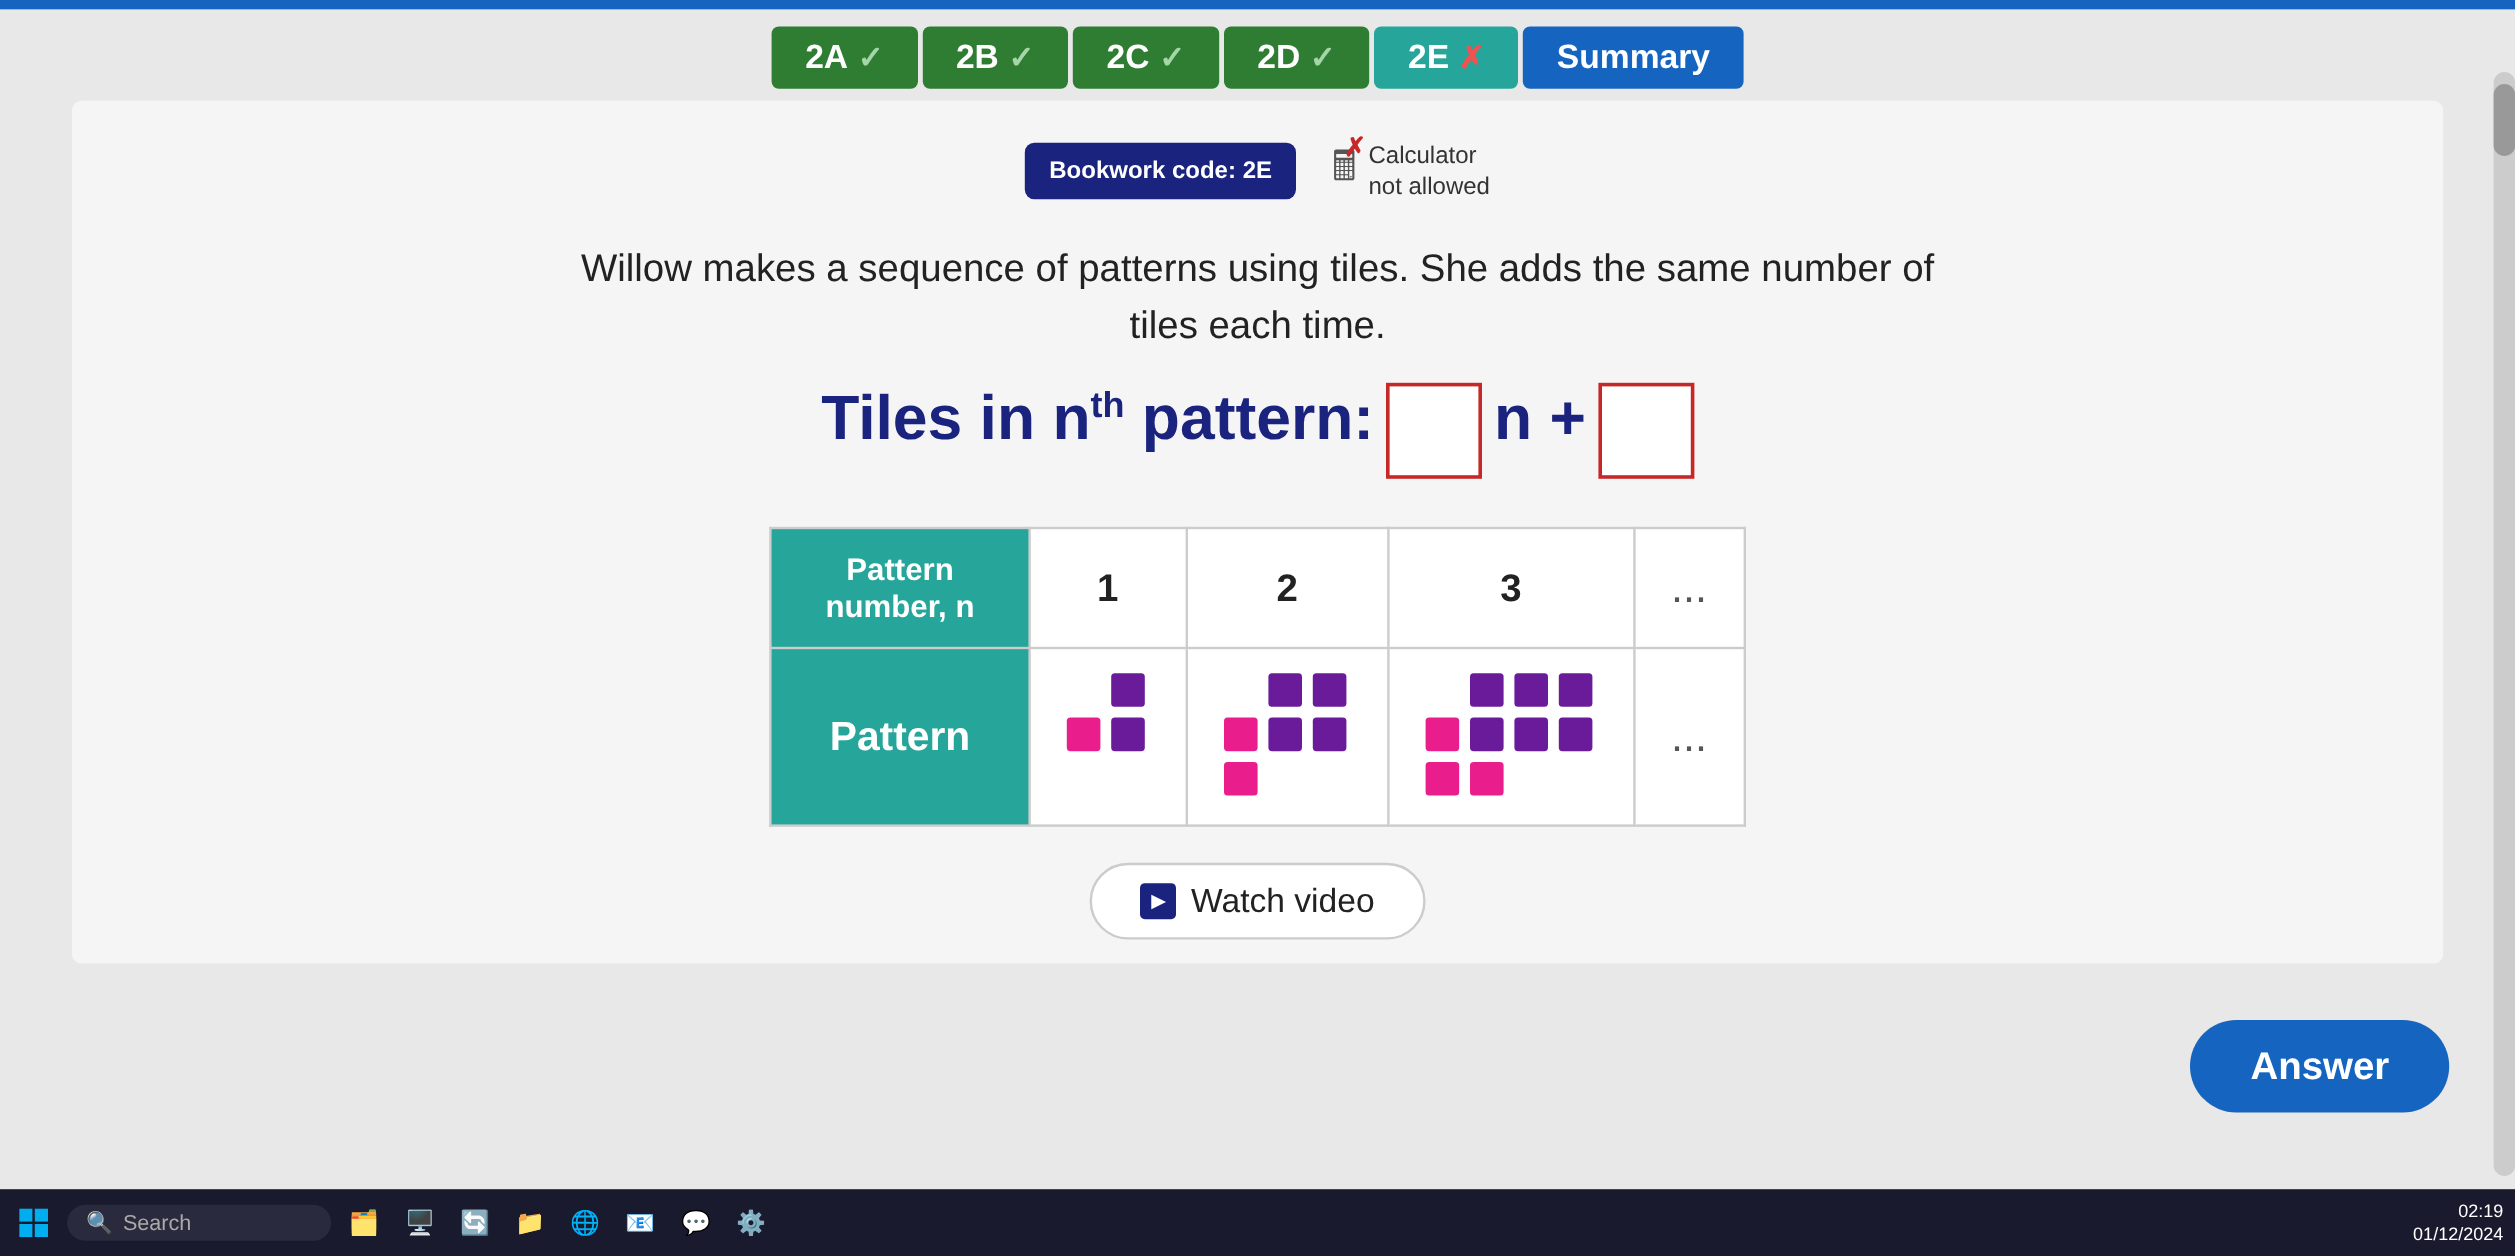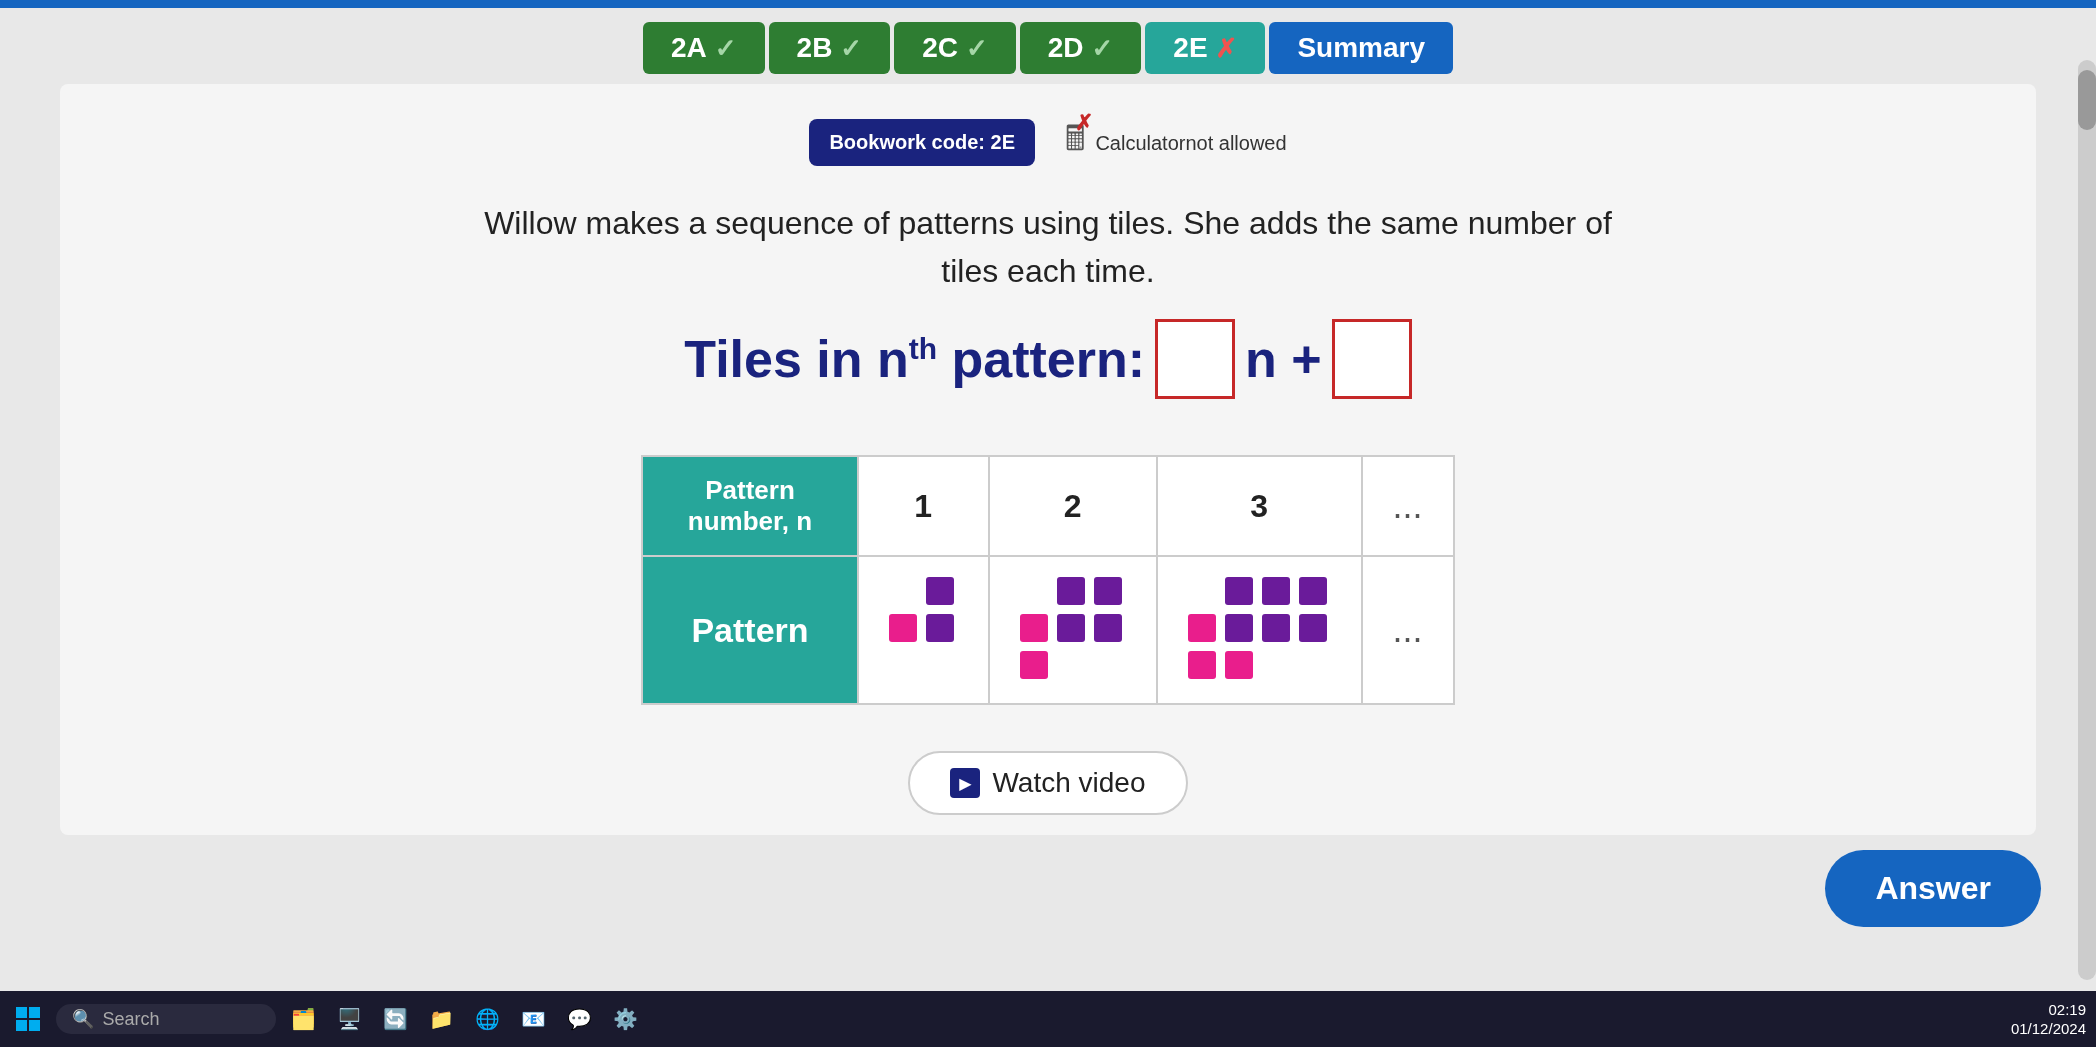--- a/index.html
+++ b/index.html
@@ -102,20 +102,21 @@
       position: absolute;
       top: -4px;
       right: -8px;
       color: #c62828;
       font-size: 22px;
       font-weight: bold;
     }
 
     .calc-text {
       display: flex;
+      flex-direction: column;
       font-size: 20px;
       line-height: 1.3;
       color: #333;
     }
 
     
     .question-text {
       text-align: center;
       font-size: 32px;
       color: #222;
@@ -133,37 +134,37 @@
     sup { font-size: 18px; }
 
     
     .tiles-formula {
       text-align: center;
       font-size: 52px;
       font-weight: bold;
       color: #1a237e;
       margin-bottom: 40px;
       display: flex;
-      align-items: center;
+      align-items: flex-start;
       justify-content: center;
       gap: 10px;
     }
 
     .input-box {
       display: inline-block;
       width: 70px;
       height: 70px;
       border: 3px solid #c62828;
       background: white;
       vertical-align: middle;
     }
 
     
     .pattern-table {
-      margin: 16px auto;
+      margin: 0 auto;
       border-collapse: collapse;
       width: 744px;
     }
 
     .pattern-table td, .pattern-table th {
       border: 2px solid #ccc;
       text-align: center;
       padding: 16px 30px;
       font-size: 28px;
     }

